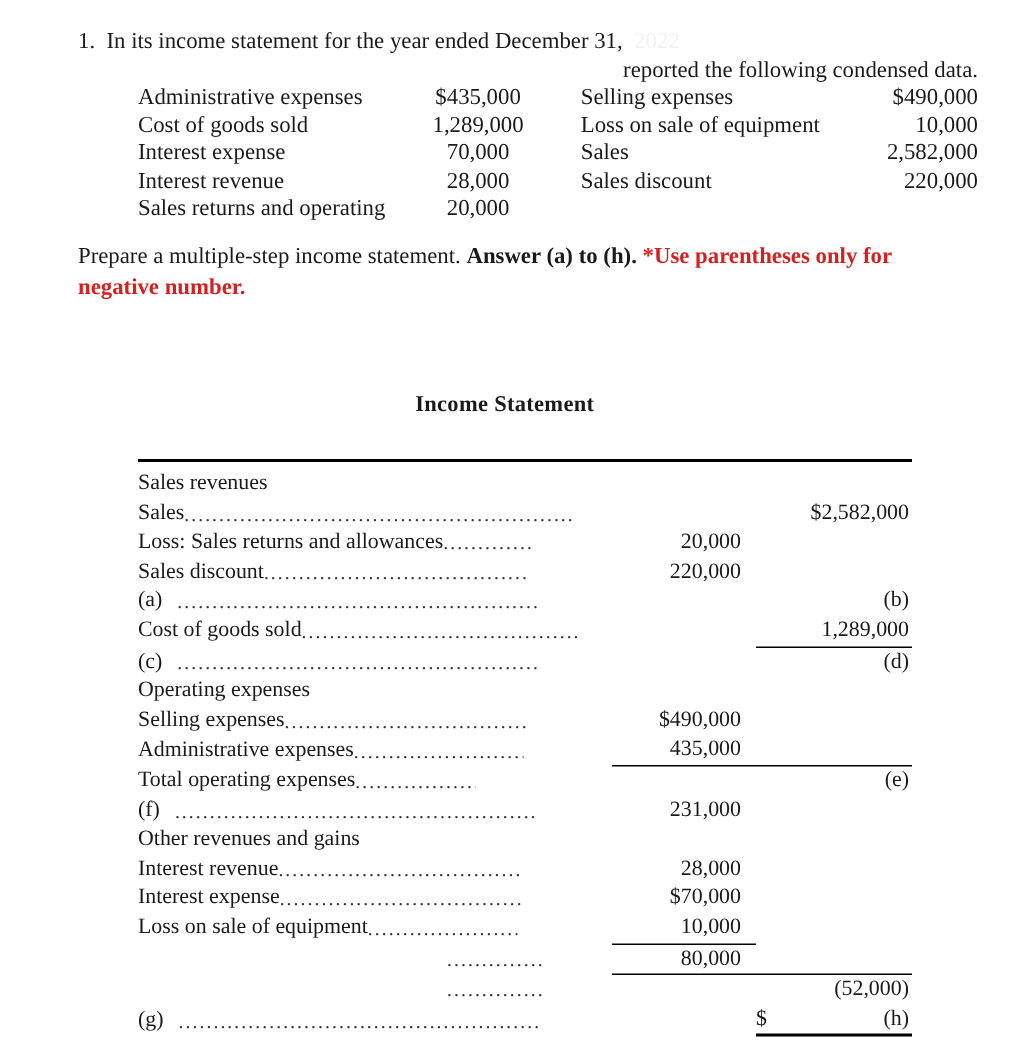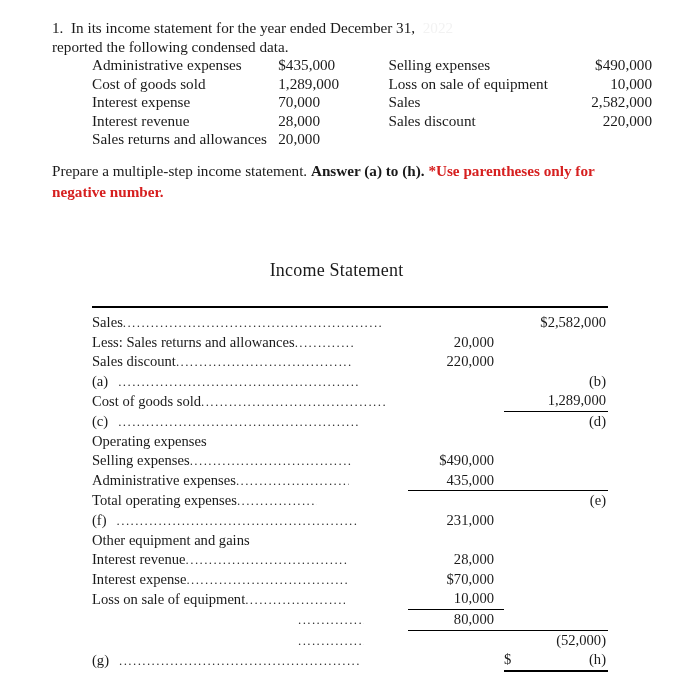--- a/index.html
+++ b/index.html
@@ -24,20 +24,21 @@
     width: 600px;
   }
   .prob-line {
     font-size: 15.2px;
     line-height: 19px;
     white-space: pre;
   }
   .prob-line-2 {
     font-size: 15.2px;
     line-height: 19px;
+    text-align: right;
   }
   .faint-year {
     color: #f2f2f2;
   }
 
   
   #given-data {
     position: absolute;
     left: 92px;
     top: 56px;
@@ -45,21 +46,21 @@
     border-collapse: collapse;
   }
   #given-data td {
     font-size: 15.2px;
     line-height: 18.6px;
     padding: 0;
     vertical-align: top;
     white-space: nowrap;
   }
   .gd-label-l { width: 190px; }
-  .gd-val-l   { width: 92px; text-align: left; padding-right: 26px !important; }
+  .gd-val-l   { width: 92px; text-align: center; padding-right: 26px !important; }
   .gd-label-r { width: 190px; }
   .gd-val-r   { width: 88px; text-align: right; }
 
   
   #instruction {
     position: absolute;
     left: 52px;
     top: 160px;
     width: 580px;
     font-size: 15.2px;
@@ -70,22 +71,22 @@
 
   
   #stmt-heading {
     position: absolute;
     left: 0;
     top: 261px;
     width: 673px;
     text-align: center;
   }
   #stmt-heading div {
-    font-size: 18px;
-    font-weight: normal;
+    font-size: 15px;
+    font-weight: bold;
     line-height: 19px;
     letter-spacing: 0.2px;
   }
 
   
   #stmt-wrap {
     position: absolute;
     left: 92px;
     top: 306px;
     width: 516px;
@@ -171,21 +172,21 @@
         <td class="gd-label-r">Sales</td>
         <td class="gd-val-r">2,582,000</td>
       </tr>
       <tr>
         <td class="gd-label-l">Interest revenue</td>
         <td class="gd-val-l">28,000</td>
         <td class="gd-label-r">Sales discount</td>
         <td class="gd-val-r">220,000</td>
       </tr>
       <tr>
-        <td class="gd-label-l">Sales returns and allowances</td>
+        <td class="gd-label-l">Sales returns and operating</td>
         <td class="gd-val-l">20,000</td>
         <td class="gd-label-r"></td>
         <td class="gd-val-r"></td>
       </tr>
     </tbody>
 </table>
 
 <div id="instruction">
   <span>Prepare a multiple-step income statement. </span><b>Answer (a) to (h). </b><span class="red">*Use parentheses only for negative number.</span>
 </div>
@@ -197,26 +198,31 @@
 <div id="stmt-wrap">
   <div id="top-rule"></div>
   <table id="stmt">
     <colgroup>
       <col class="c-label">
       <col class="c-one">
       <col class="c-two">
     </colgroup>
     <tbody id="stmt-body">
         <tr>
+          <td class="cell-label ind0"><span class="lbl-text">Sales revenues</span></td>
+          <td class="num-one"></td>
+          <td class="num-two"></td>
+        </tr>
+        <tr>
           <td class="cell-label ind1"><span class="lbl-text">Sales</span><span class="leader" style="width: 259.5px;">............................................................</span></td>
           <td class="num-one"></td>
           <td class="num-two">$2,582,000</td>
         </tr>
         <tr>
-          <td class="cell-label ind1"><span class="lbl-text">Less: Sales returns and allowances</span><span class="leader" style="width: 59.4px;">..............</span></td>
+          <td class="cell-label ind1"><span class="lbl-text">Loss: Sales returns and allowances</span><span class="leader" style="width: 59.4px;">..............</span></td>
           <td class="num-one">20,000</td>
           <td class="num-two"></td>
         </tr>
         <tr>
           <td class="cell-label ind2"><span class="lbl-text">Sales discount</span><span class="leader" style="width: 175.4px;">.........................................</span></td>
           <td class="num-one">220,000</td>
           <td class="num-two"></td>
         </tr>
         <tr>
           <td class="cell-label ind2"><span class="lbl-text">(a)</span><span class="leader" style="margin-left: 10px; width: 241.3px;">........................................................</span></td>
@@ -252,21 +258,21 @@
           <td class="cell-label ind3"><span class="lbl-text">Total operating expenses</span><span class="leader" style="width: 80.4px;">...................</span></td>
           <td class="num-one"></td>
           <td class="num-two o-single">(e)</td>
         </tr>
         <tr>
           <td class="cell-label ind2"><span class="lbl-text">(f)</span><span class="leader" style="margin-left: 10px; width: 241.3px;">........................................................</span></td>
           <td class="num-one">231,000</td>
           <td class="num-two"></td>
         </tr>
         <tr>
-          <td class="cell-label ind0"><span class="lbl-text">Other equipment and gains</span></td>
+          <td class="cell-label ind0"><span class="lbl-text">Other revenues and gains</span></td>
           <td class="num-one"></td>
           <td class="num-two"></td>
         </tr>
         <tr>
           <td class="cell-label ind2"><span class="lbl-text">Interest revenue</span><span class="leader" style="width: 161.6px;">......................................</span></td>
           <td class="num-one">28,000</td>
           <td class="num-two"></td>
         </tr>
         <tr>
           <td class="cell-label ind2"><span class="lbl-text">Interest expense</span><span class="leader" style="width: 161.6px;">......................................</span></td>

